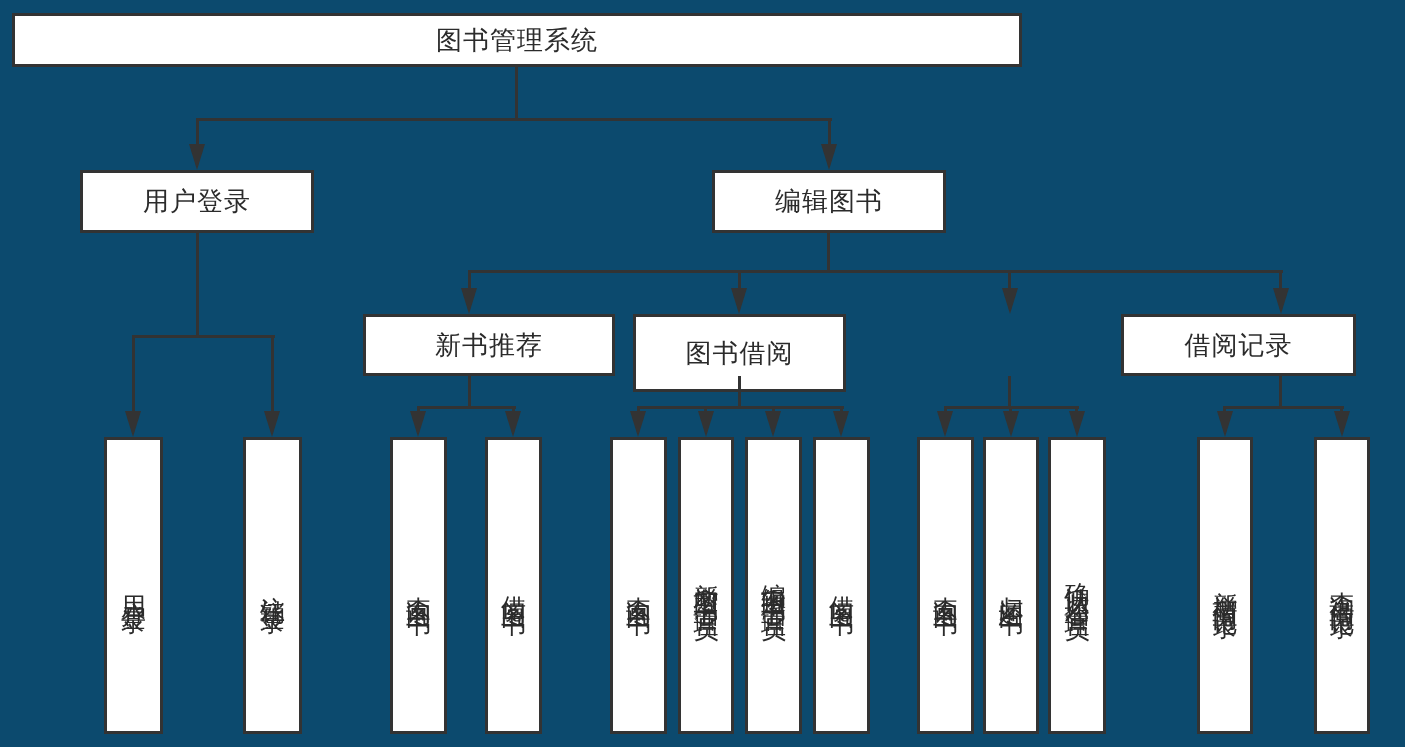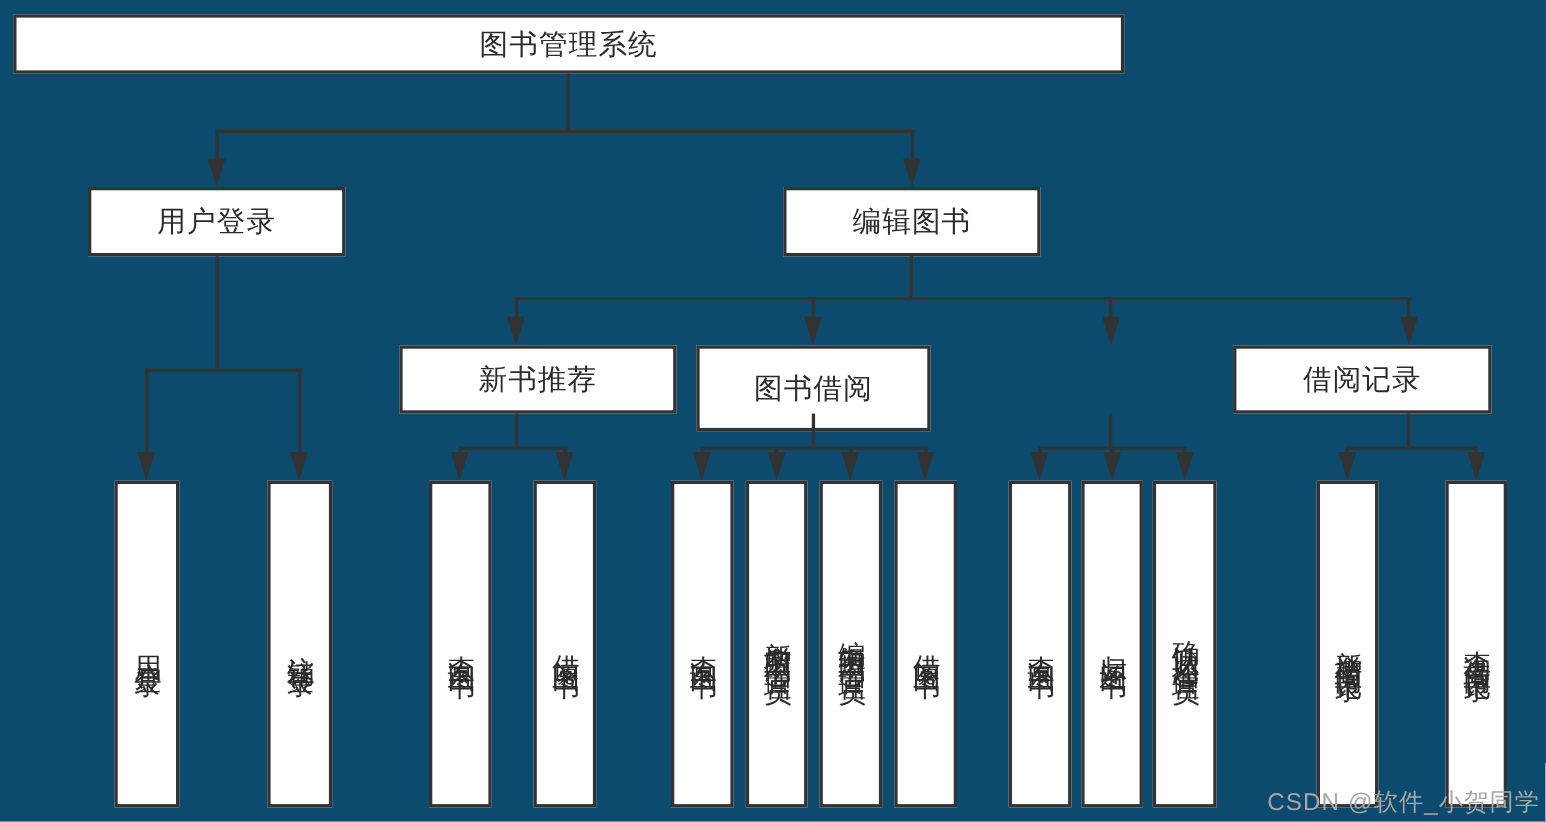--- a/index.html
+++ b/index.html
@@ -166,15 +166,14 @@
     <span class="vtext">确认归还（管理员）</span>
   </div>
 
   <div class="box leaf" style="left:1197px; top:437px; width:56px; height:297px;">
     <span class="vtext">新增借阅记录</span>
   </div>
   <div class="box leaf" style="left:1314px; top:437px; width:56px; height:297px;">
     <span class="vtext">查询借阅记录</span>
   </div>
 
-  <div class="watermark">CSDN @软件_小贺同学</div>
 
 </div>
 
 </body></html>

